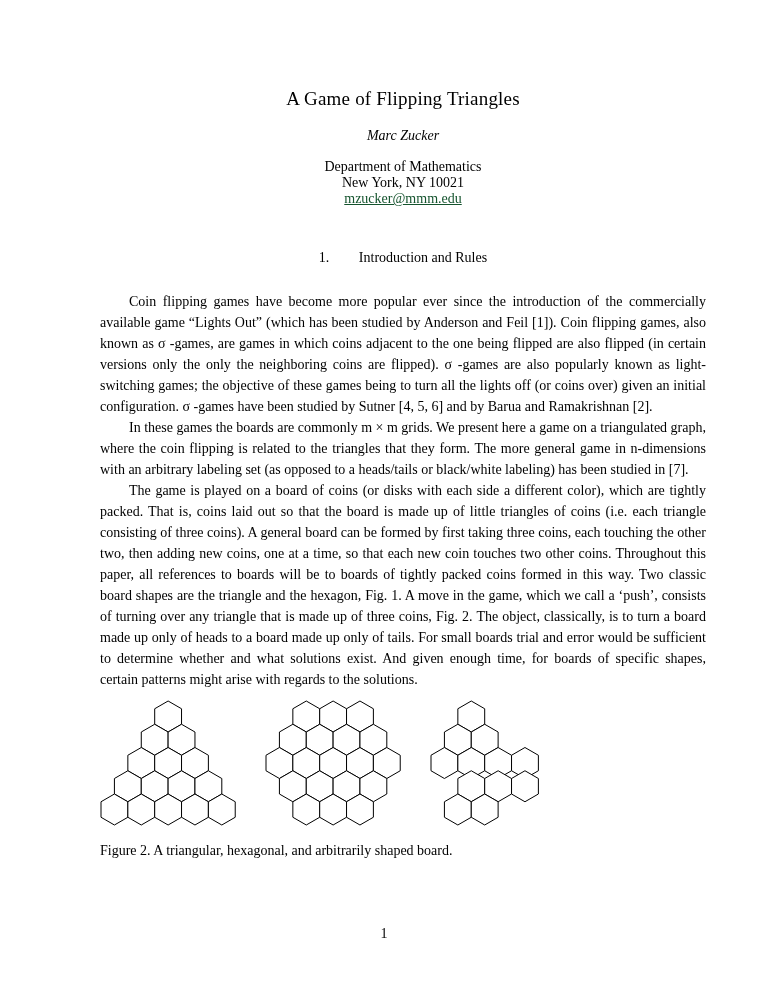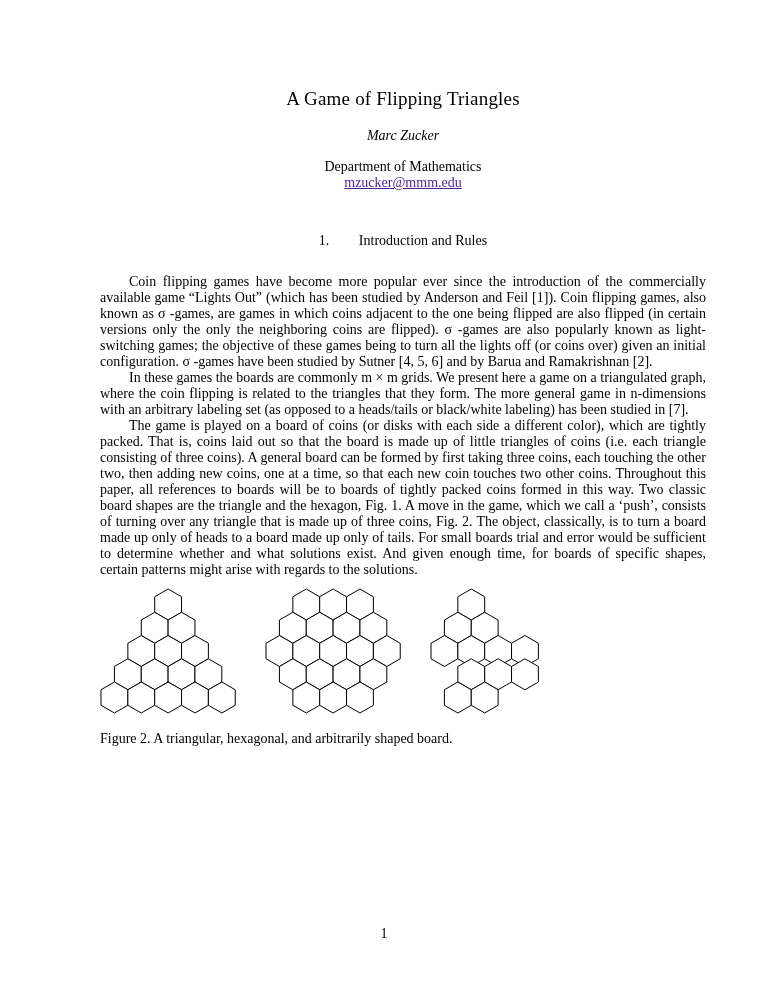--- a/index.html
+++ b/index.html
@@ -9,40 +9,41 @@
     font-family: "Liberation Serif", "DejaVu Serif", serif;
     color: #000; position: relative; overflow: hidden;
   }
   .page { width: 768px; height: 994px; padding: 88px 62px 0 100px; position: relative; }
   .title { font-size: 19px; font-weight: normal; text-align: center; letter-spacing: 0.2px; }
   .author { font-style: italic; font-size: 14px; text-align: center; margin-top: 18px; }
   .affiliation { font-size: 14px; text-align: center; margin-top: 15px; line-height: 16.2px; }
   .email { color: #0000cc; text-decoration: underline; cursor: pointer; }
   .section-heading { text-align: center; font-size: 14px; margin-top: 42px; }
   .section-title { margin-left: 26px; }
-  .body-par { font-size: 14px; line-height: 16px; text-align: justify; text-indent: 29px; }
+  .body-par { font-size: 14px; line-height: 21px; text-align: justify; text-indent: 29px; }
   .body-par.first { margin-top: 25px; }
   .figure-boards { margin-top: 10px; display: flex; gap: 28px; align-items: flex-start; }
   .figure-caption { font-size: 14px; margin-top: 17px; }
   .cap-text { }
   .page-number { position: absolute; bottom: 52px; left: 0; width: 100%; text-align: center; font-size: 14px; }
 </style>
 </head>
 <body>
 
 <div class="page">
 
   <h1 class="title">A Game of Flipping Triangles</h1>
 
   <div class="author">Marc Zucker</div>
 
   <div class="affiliation">
     <div>Department of Mathematics</div>
+    <div>New York, NY 10021</div>
     <div>
-      <a class="email" style="color: #4c1d95;">mzucker@mmm.edu</a>
+      <a class="email" style="color: #14532d;">mzucker@mmm.edu</a>
     </div>
   </div>
 
   <div class="section-heading">
     <span>1.</span>
     <span class="section-title">Introduction and Rules</span>
   </div>
 
   <p class="body-par first">Coin flipping games have become more popular ever since the introduction of the commercially available game “Lights Out” (which has been studied by Anderson and Feil [1]). Coin flipping games, also known as σ -games, are games in which coins adjacent to the one being flipped are also flipped (in certain versions only the only the neighboring coins are flipped). σ -games are also popularly known as light-switching games; the objective of these games being to turn all the lights off (or coins over) given an initial configuration. σ -games have been studied by Sutner [4, 5, 6] and by Barua and Ramakrishnan [2].</p>
   <p class="body-par">In these games the boards are commonly m × m grids. We present here a game on a triangulated graph, where the coin flipping is related to the triangles that they form. The more general game in n-dimensions with an arbitrary labeling set (as opposed to a heads/tails or black/white labeling) has been studied in [7].</p>

